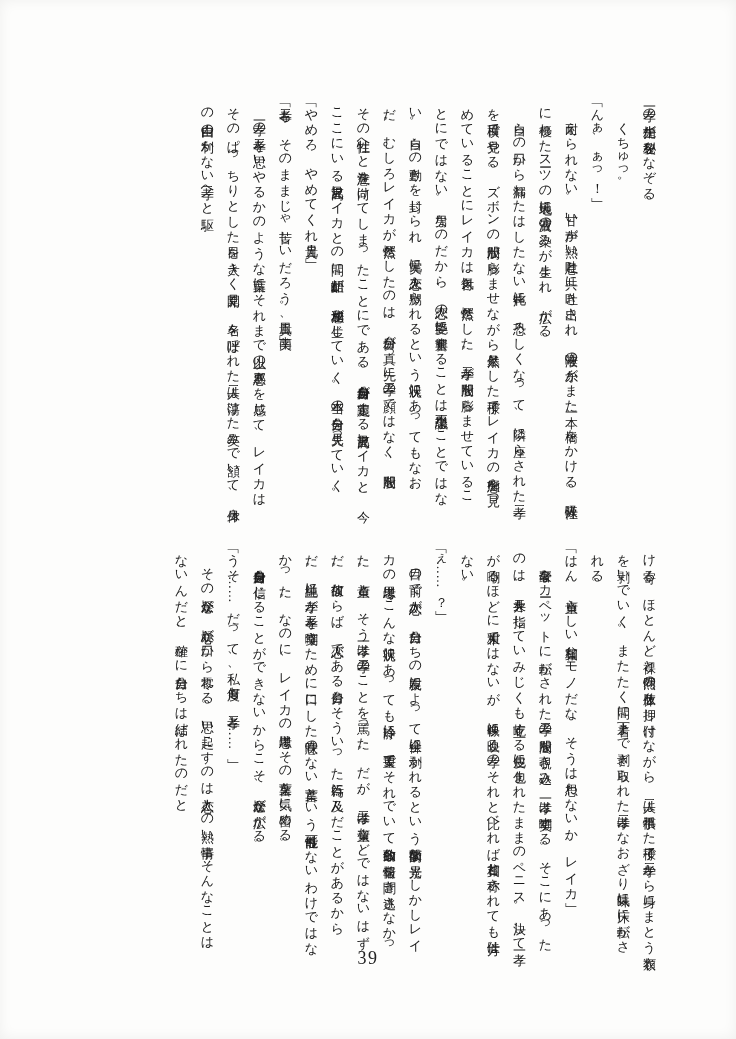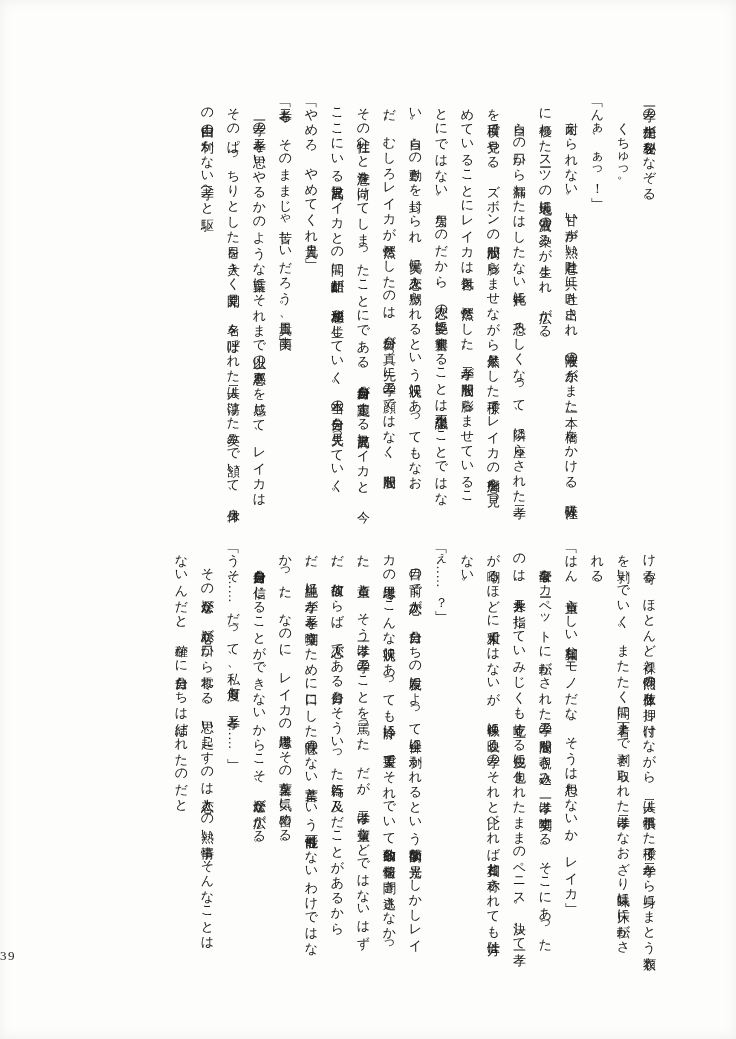--- a/index.html
+++ b/index.html
@@ -37,22 +37,22 @@
     padding: 0;
   }
   .text-block p.indent {
     text-indent: 13.5px;
   }
   .page-number {
     position: absolute;
     top: 948px;
     left: 0;
     width: 100%;
-    text-align: left;
-    font-size: 13px;
+    text-align: center;
+    font-size: 18px;
     letter-spacing: 1.5px;
     color: #222;
   }
 </style>
 </head>
 <body>
 
 <div class="page">
 
   <div class="text-block text-block-top">

